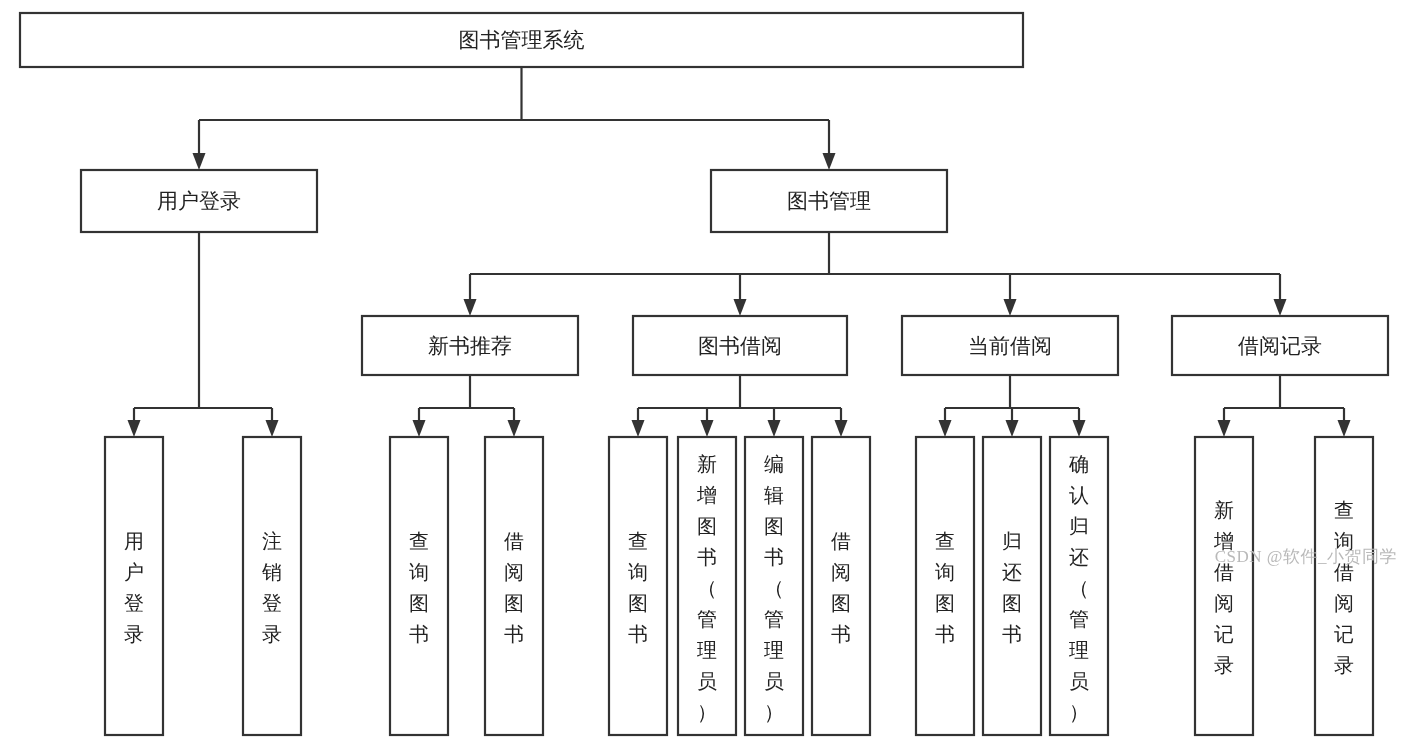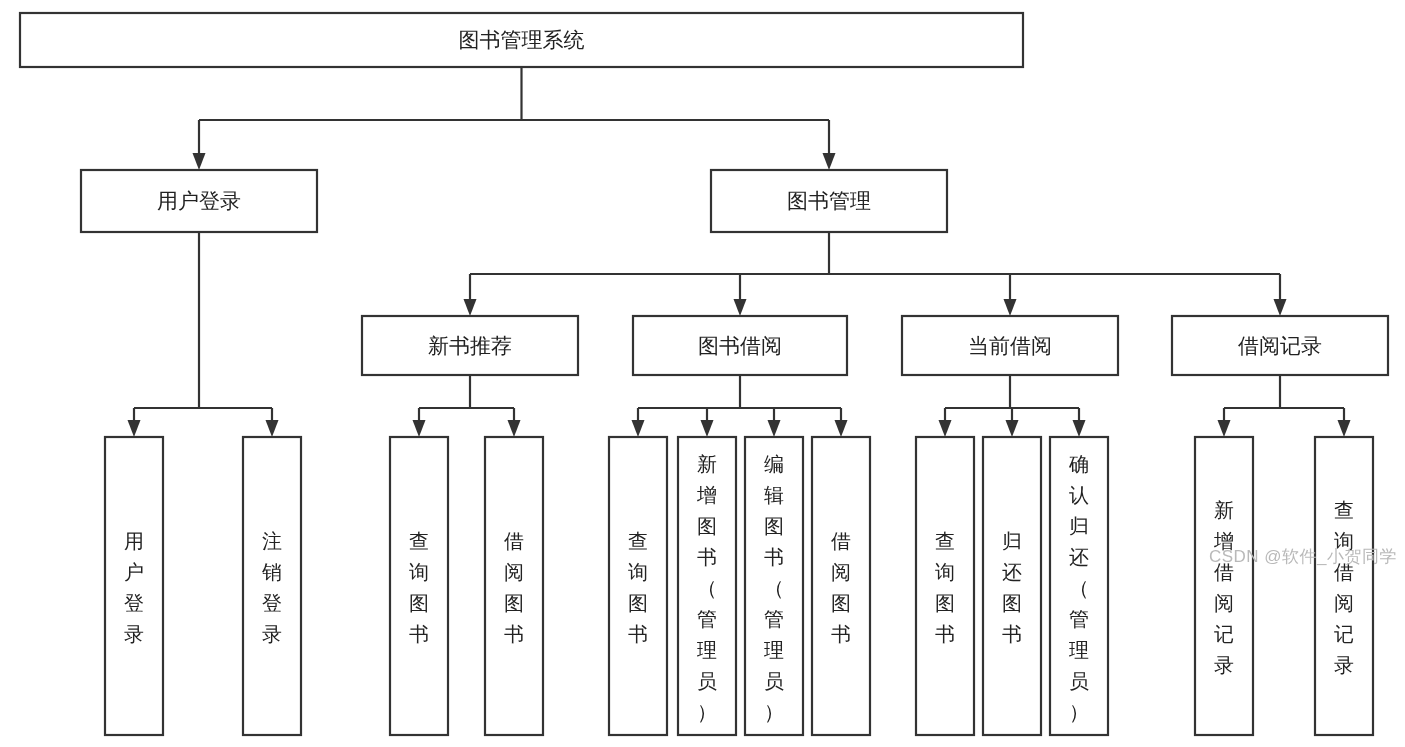--- a/index.html
+++ b/index.html
@@ -55,21 +55,21 @@
     fill: #222222;
     font-family: "DejaVu Sans", "Liberation Sans", sans-serif;
     font-size: 20px;
     text-anchor: middle;
     white-space: pre;
   }
   .watermark-text {
     position: absolute;
     right: 8px;
     bottom: 5px;
-    font-family: Liberation Sans, sans-serif;
+    font-family: Liberation Serif, serif;
     font-size: 17px;
     color: #b9b9b9;
     letter-spacing: 0.5px;
     user-select: none;
     pointer-events: none;
   }
 </style>
 </head>
 <body>
 

